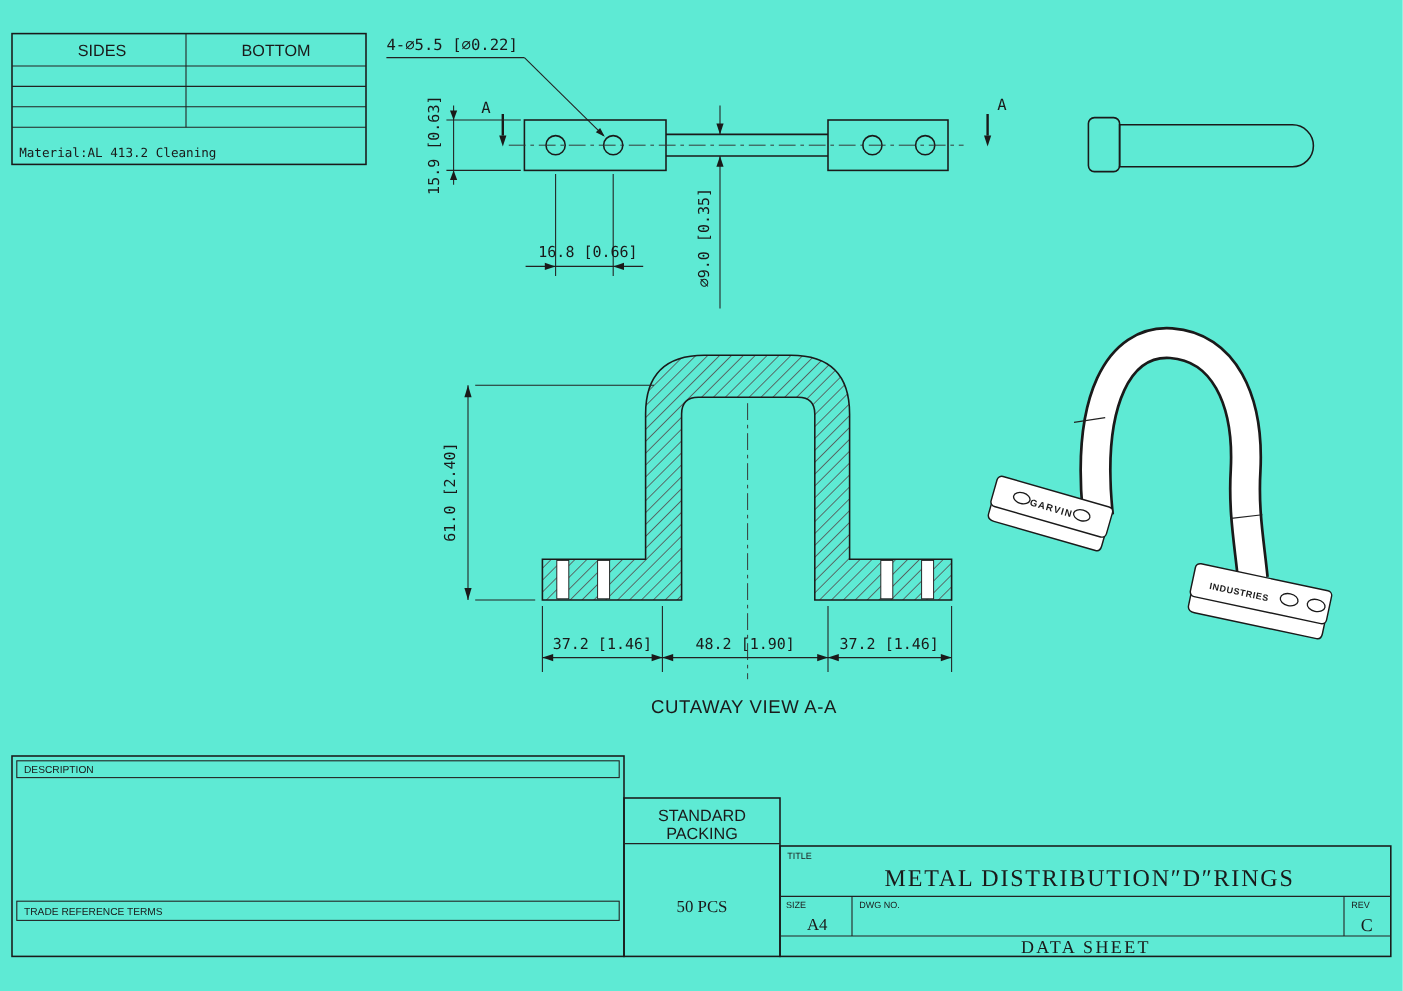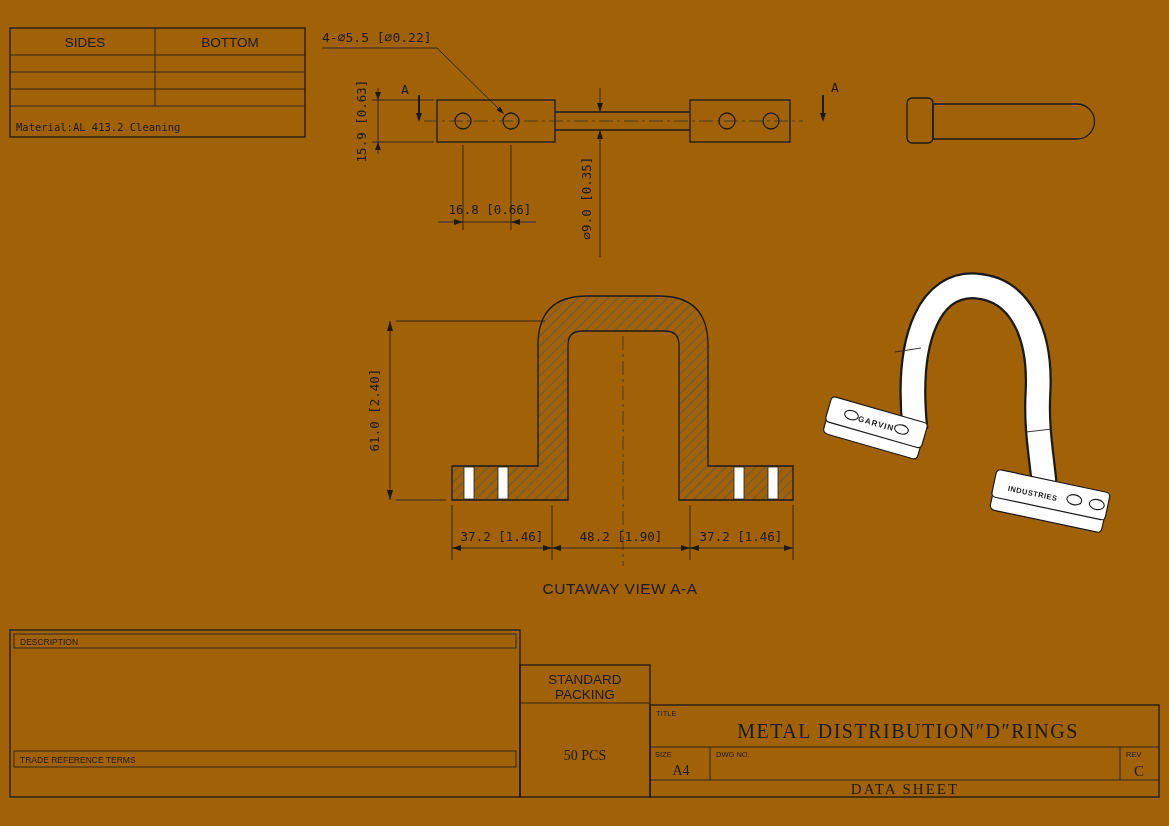--- a/index.html
+++ b/index.html
@@ -1,16 +1,16 @@
 <!DOCTYPE html>
 <html><head>
 <meta charset="utf-8">
 <style>
   html,body{margin:0;padding:0;background:#fff;}
-  .sheet{position:relative;width:1169px;height:826px;background:#a16207;overflow:hidden;}
+  .sheet{position:relative;width:1169px;height:826px;background:#5eead4;overflow:hidden;}
   svg{display:block;}
   text{fill:#1a1a1a;}
   .sans{font-family:"Liberation Sans",sans-serif;}
   .cad{font-family:"DejaVu Sans Mono",monospace;}
   .cads{font-family:"Liberation Serif",serif;}
   .thin{stroke:#222;stroke-width:0.9;fill:none;}
   .outline{stroke:#1a1a1a;stroke-width:1.3;fill:none;}
   .arrow{fill:#1a1a1a;stroke:none;}
   .cl{stroke:#333;stroke-width:0.8;fill:none;stroke-dasharray:14 4 3 4;}
 </style>

